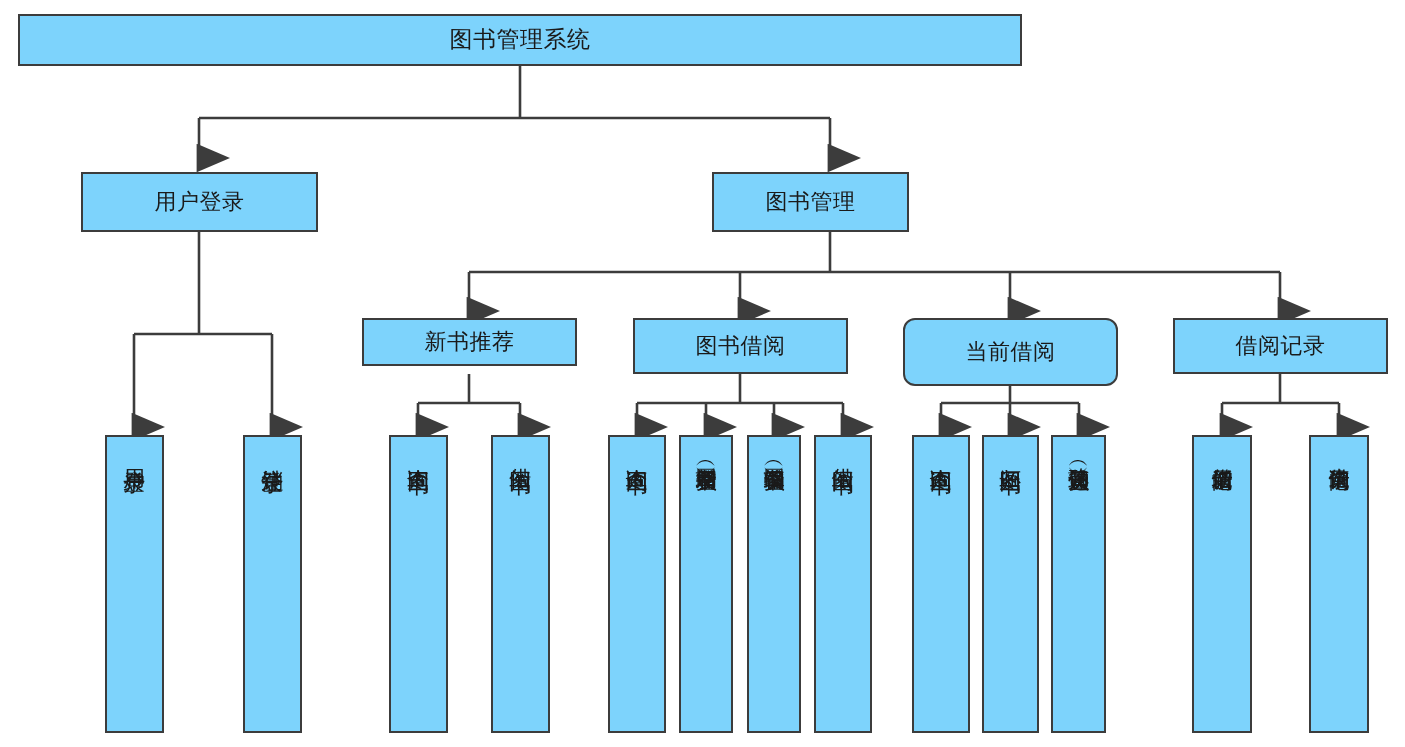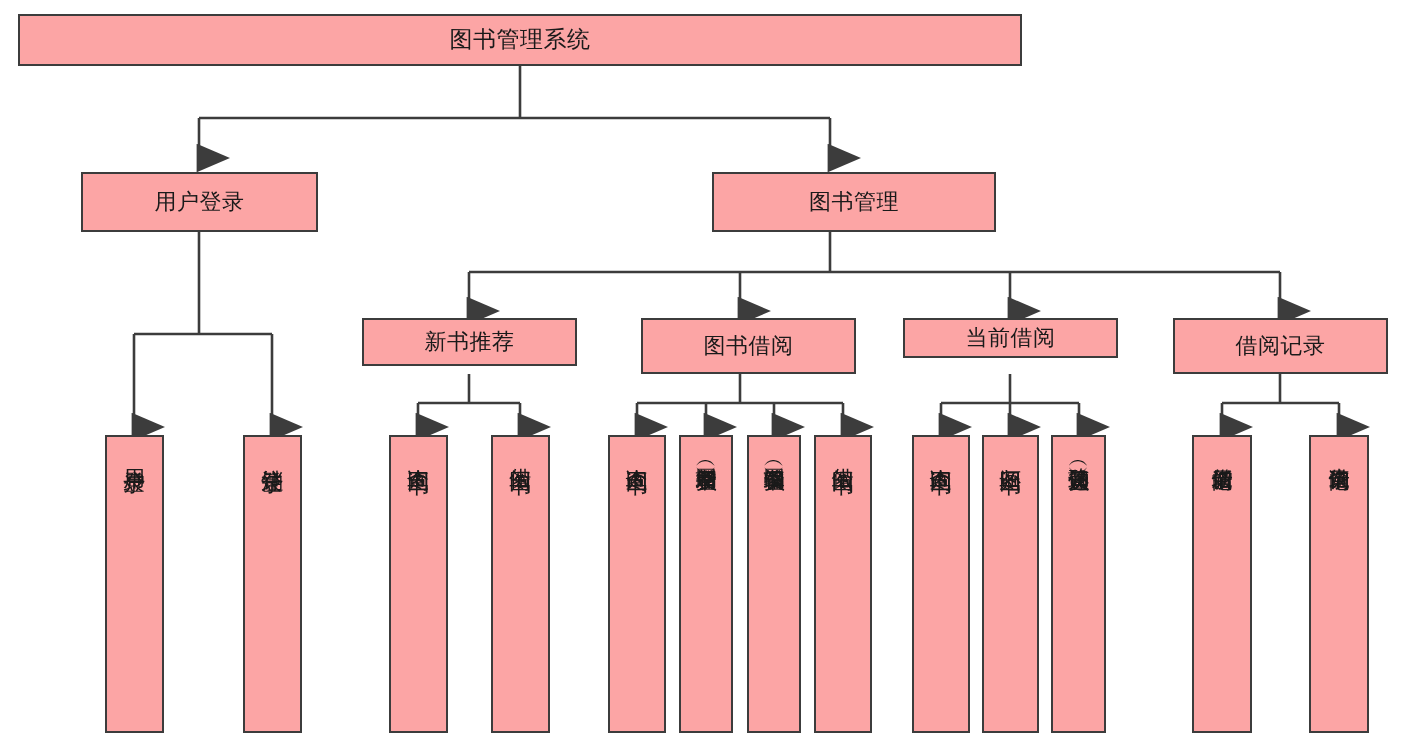--- a/index.html
+++ b/index.html
@@ -10,21 +10,21 @@
   #canvas{
     position:relative;
     width:1405px;
     height:747px;
     background:#ffffff;
     overflow:hidden;
   }
   .node{
     position:absolute;
     box-sizing:border-box;
-    background:#fca5a5;
+    background:#7dd3fc;
     border:2.5px solid #3c3c3c;
     display:flex;
     align-items:center;
     justify-content:center;
     color:#1a1a1a;
   }
   .node .label{
     display:block;
     white-space:nowrap;
     line-height:1.18;
@@ -133,33 +133,33 @@
   </svg>
 
   <div class="node h root" style="left:18px; top:14px; width:1004px; height:52px;">
     <span class="label">图书管理系统</span>
   </div>
 
   <div class="node h" style="left:81px; top:172px; width:237px; height:60px;">
     <span class="label">用户登录</span>
   </div>
 
-  <div class="node h" style="left:712px; top:172px; width:284px; height:60px;">
+  <div class="node h" style="left:712px; top:172px; width:197px; height:60px;">
     <span class="label">图书管理</span>
   </div>
 
   <div class="node h" style="left:362px; top:318px; width:215px; height:48px;">
     <span class="label">新书推荐</span>
   </div>
 
-  <div class="node h" style="left:633px; top:318px; width:215px; height:56px;margin-left:8px;">
+  <div class="node h" style="left:633px; top:318px; width:215px; height:56px;">
     <span class="label">图书借阅</span>
   </div>
 
-  <div class="node h" style="left:903px; top:318px; width:215px; height:40px;">
+  <div class="node h" style="left:903px; top:318px; width:215px; height:68px;border-radius:12px;">
     <span class="label">当前借阅</span>
   </div>
 
   <div class="node h" style="left:1173px; top:318px; width:215px; height:56px;">
     <span class="label">借阅记录</span>
   </div>
 
   <div class="node v" style="left:105px; top:435px; width:59px; height:298px;">
     <span class="label">用户登录</span>
   </div>

